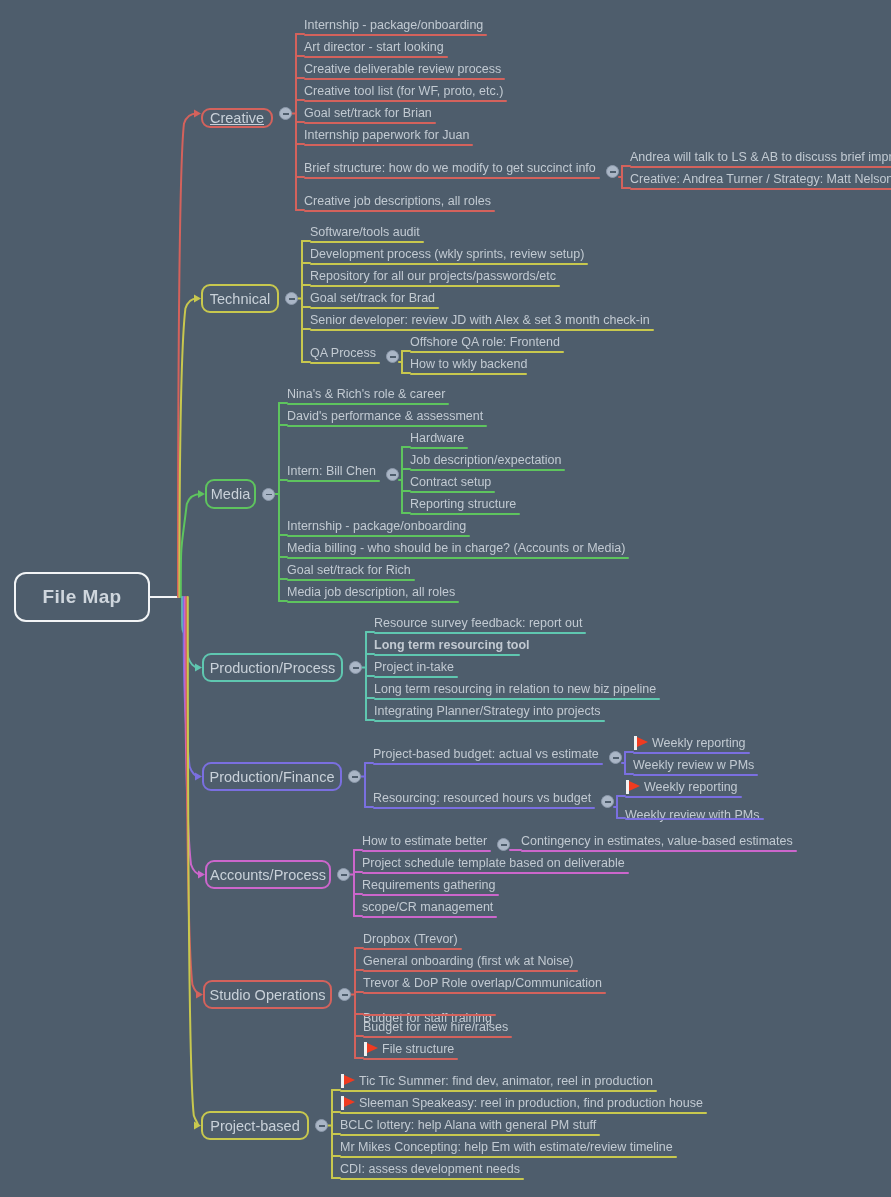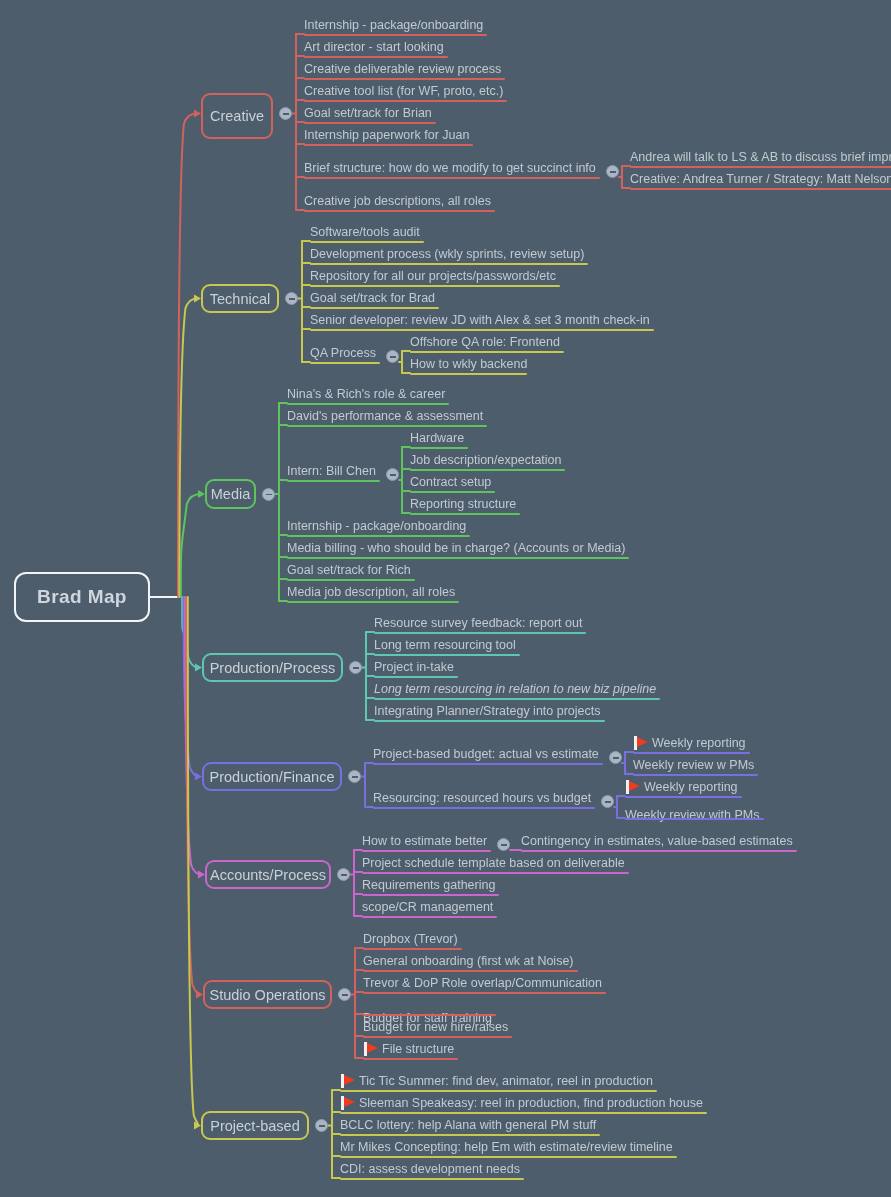--- a/index.html
+++ b/index.html
@@ -187,23 +187,23 @@
       <path d="M332,1090 L332,1178" stroke="#c8c84e" stroke-width="2" fill="none" stroke-linecap="round"></path>
       <path d="M332,1090 L340,1090" stroke="#c8c84e" stroke-width="2" fill="none" stroke-linecap="round"></path>
       <path d="M332,1112 L340,1112" stroke="#c8c84e" stroke-width="2" fill="none" stroke-linecap="round"></path>
       <path d="M332,1134 L340,1134" stroke="#c8c84e" stroke-width="2" fill="none" stroke-linecap="round"></path>
       <path d="M332,1156 L340,1156" stroke="#c8c84e" stroke-width="2" fill="none" stroke-linecap="round"></path>
       <path d="M332,1178 L340,1178" stroke="#c8c84e" stroke-width="2" fill="none" stroke-linecap="round"></path>
       <path d="M328,1125.5 L332,1125.5" stroke="#c8c84e" stroke-width="2" fill="none" stroke-linecap="round"></path>
     </svg>
   <div id="nodes">
       <div class="root-node" style="left: 14px; top: 572px; width: 136px; height: 50px; border-color: rgb(242, 244, 246); color: rgb(207, 214, 221);">
-        <span>Brad Map</span>
-      </div>
-      <div class="branch-node" style="left: 201px; top: 93px; width: 72px; height: 46px; border-color: rgb(212, 98, 92);">
+        <span>File Map</span>
+      </div>
+      <div class="branch-node" style="left: 201px; top: 108px; width: 72px; height: 20px; border-color: rgb(212, 98, 92); text-decoration: underline;">
         <span>Creative</span>
       </div>
       <div class="toggle" style="left: 279px; top: 107px;"></div>
       <div class="leaf" style="left: 304px; top: 17px;"><span class="txt">Internship - package/onboarding</span></div>
       <div class="uline" style="left: 304px; top: 34px; width: 183px; background: rgb(212, 98, 92);"></div>
       <div class="leaf" style="left: 304px; top: 39px;"><span class="txt">Art director - start looking</span></div>
       <div class="uline" style="left: 304px; top: 56px; width: 144px; background: rgb(212, 98, 92);"></div>
       <div class="leaf" style="left: 304px; top: 61px;"><span class="txt">Creative deliverable review process</span></div>
       <div class="uline" style="left: 304px; top: 78px; width: 201px; background: rgb(212, 98, 92);"></div>
       <div class="leaf" style="left: 304px; top: 83px;"><span class="txt">Creative tool list (for WF, proto, etc.)</span></div>
@@ -268,25 +268,25 @@
       <div class="leaf" style="left: 287px; top: 562px;"><span class="txt">Goal set/track for Rich</span></div>
       <div class="uline" style="left: 287px; top: 579px; width: 128px; background: rgb(94, 196, 94);"></div>
       <div class="leaf" style="left: 287px; top: 584px;"><span class="txt">Media job description, all roles</span></div>
       <div class="uline" style="left: 287px; top: 601px; width: 172px; background: rgb(94, 196, 94);"></div>
       <div class="branch-node" style="left: 202px; top: 653px; width: 141px; height: 29px; border-color: rgb(95, 199, 176);">
         <span>Production/Process</span>
       </div>
       <div class="toggle" style="left: 349px; top: 661px;"></div>
       <div class="leaf" style="left: 374px; top: 615px;"><span class="txt">Resource survey feedback: report out</span></div>
       <div class="uline" style="left: 374px; top: 632px; width: 212px; background: rgb(95, 199, 176);"></div>
-      <div class="leaf" style="left: 374px; top: 637px;"><span class="txt">Long term resourcing tool</span></div>
+      <div class="leaf" style="left: 374px; top: 637px; font-weight: bold;"><span class="txt">Long term resourcing tool</span></div>
       <div class="uline" style="left: 374px; top: 654px; width: 146px; background: rgb(95, 199, 176);"></div>
       <div class="leaf" style="left: 374px; top: 659px;"><span class="txt">Project in-take</span></div>
       <div class="uline" style="left: 374px; top: 676px; width: 84px; background: rgb(95, 199, 176);"></div>
-      <div class="leaf" style="left: 374px; top: 681px; font-style: italic;"><span class="txt">Long term resourcing in relation to new biz pipeline</span></div>
+      <div class="leaf" style="left: 374px; top: 681px;"><span class="txt">Long term resourcing in relation to new biz pipeline</span></div>
       <div class="uline" style="left: 374px; top: 698px; width: 286px; background: rgb(95, 199, 176);"></div>
       <div class="leaf" style="left: 374px; top: 703px;"><span class="txt">Integrating Planner/Strategy into projects</span></div>
       <div class="uline" style="left: 374px; top: 720px; width: 231px; background: rgb(95, 199, 176);"></div>
       <div class="branch-node" style="left: 202px; top: 762px; width: 140px; height: 29px; border-color: rgb(122, 111, 224);">
         <span>Production/Finance</span>
       </div>
       <div class="toggle" style="left: 348px; top: 770px;"></div>
       <div class="leaf" style="left: 373px; top: 746px;"><span class="txt">Project-based budget: actual vs estimate</span></div>
       <div class="uline" style="left: 373px; top: 763px; width: 230px; background: rgb(122, 111, 224);"></div>
       <div class="toggle" style="left: 609px; top: 751px;"></div>

